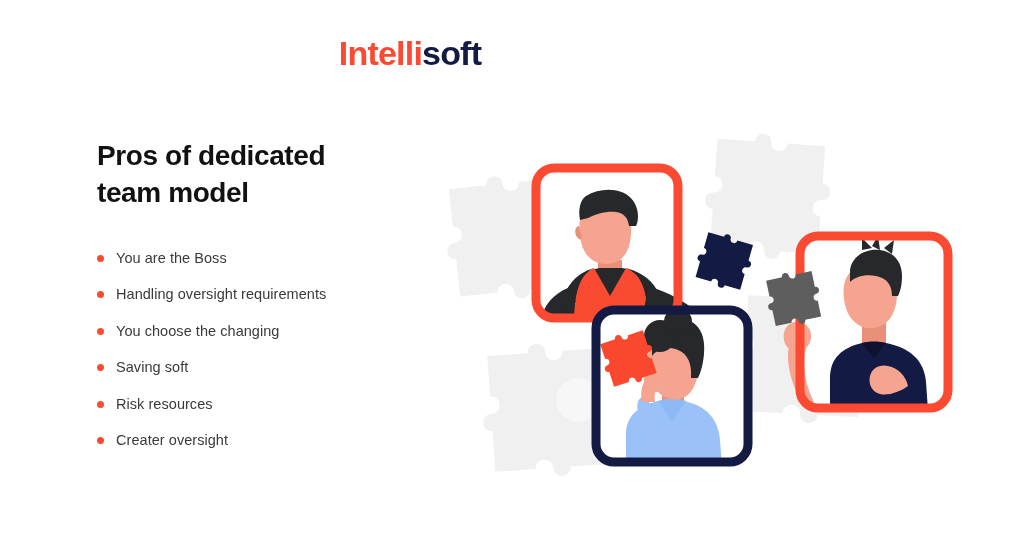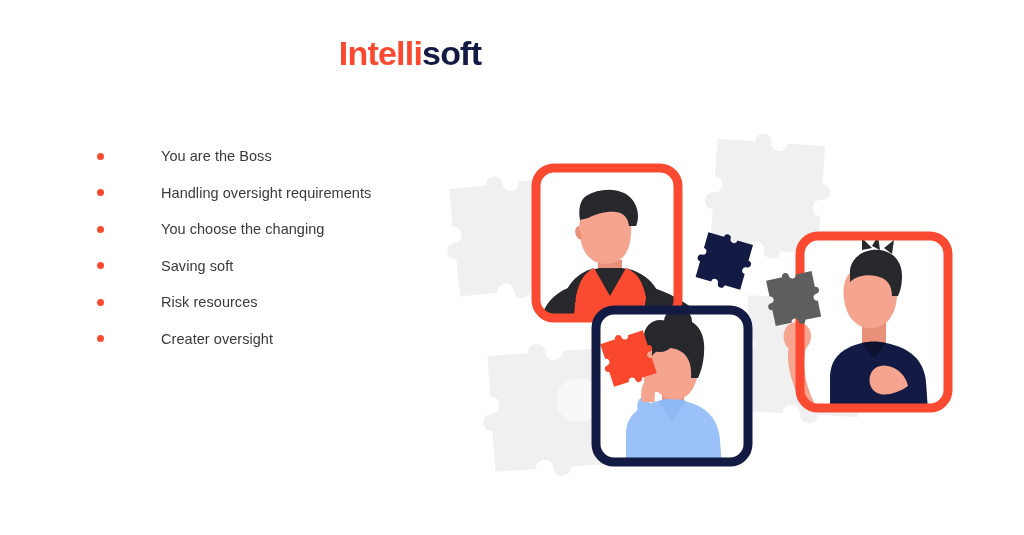--- a/index.html
+++ b/index.html
@@ -51,21 +51,20 @@
   }
   .bullets {
     list-style: none;
     margin: 0;
     padding: 0;
   }
   .bullet-row {
     display: flex;
     align-items: center;
     height: 36.5px;
-    gap: 45px;
   }
   .bullet-dot {
     width: 7px;
     height: 7px;
     border-radius: 50%;
     background: #FA4B32;
     flex: 0 0 auto;
     margin-right: 12px;
   }
   .bullet-label {
@@ -87,20 +86,22 @@
 </style>
 </head>
 <body>
 
 <div class="logo">
   <span class="part-a">Intelli</span><span class="part-b">soft</span>
 </div>
 
 <div class="left-col">
 
+  <h1 class="headline">Pros of dedicated
+team model</h1>
 
   <ul class="bullets">
     <li class="bullet-row">
       <span class="bullet-dot"></span>
       <span class="bullet-label">You are the Boss</span>
     </li>
     <li class="bullet-row">
       <span class="bullet-dot"></span>
       <span class="bullet-label">Handling oversight requirements</span>
     </li>

